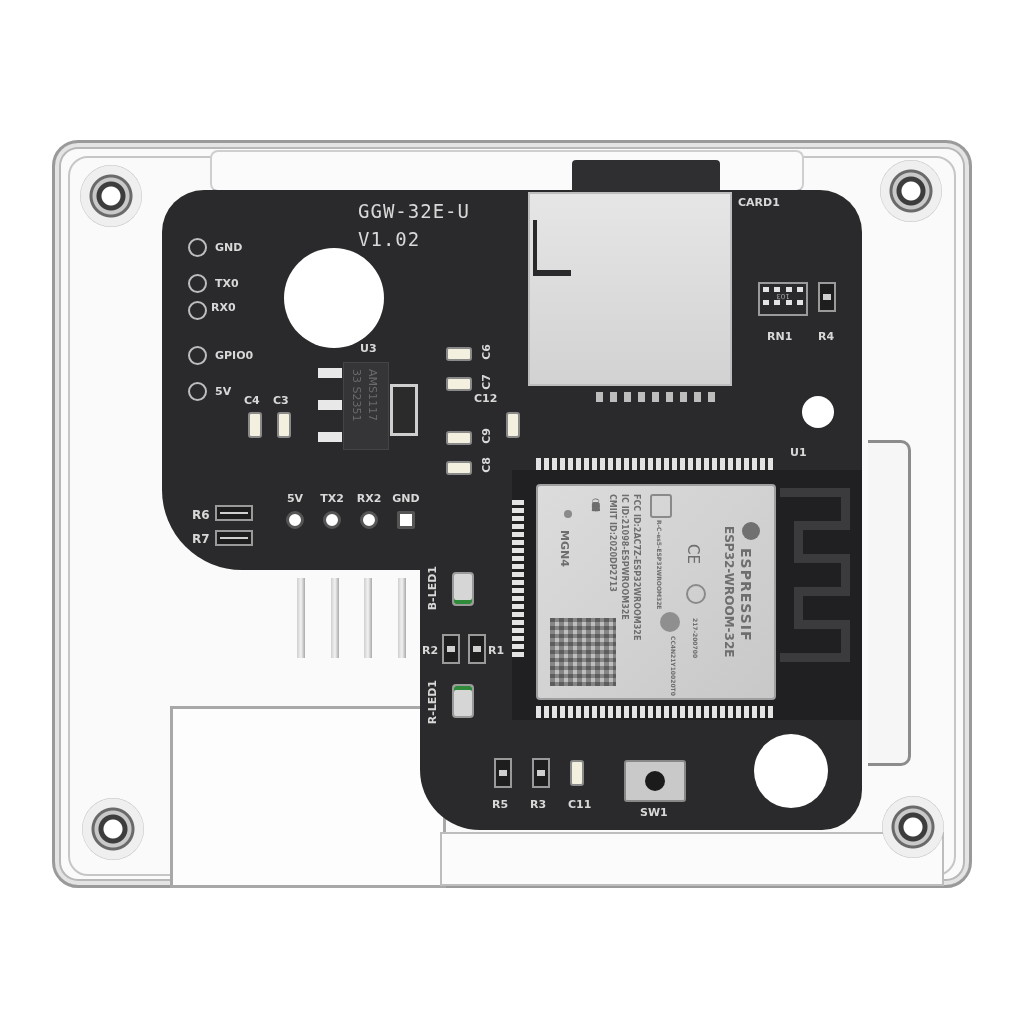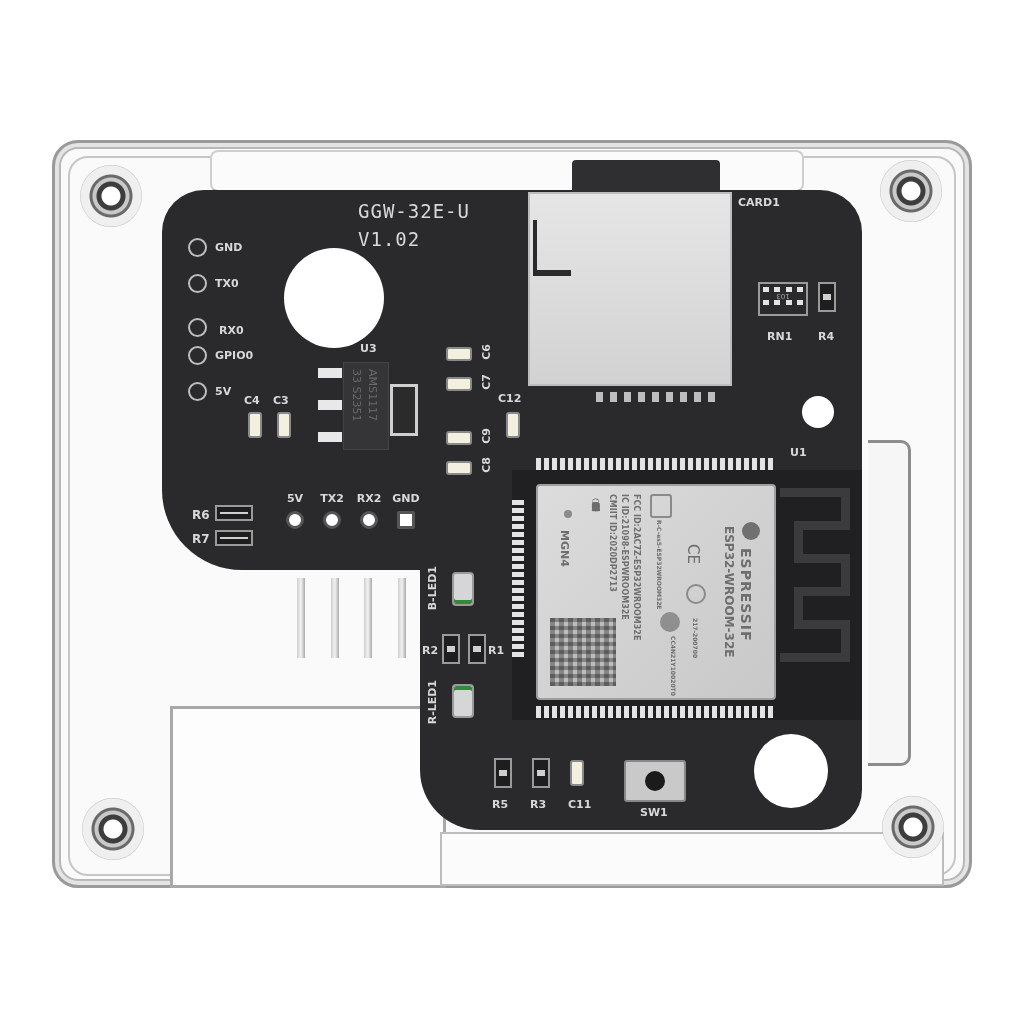--- a/index.html
+++ b/index.html
@@ -56,21 +56,21 @@
 
 <div class="abs" style="left:188px;top:229px;">
   <div style="display:flex;align-items:center;gap:8px;height:36px;">
     <div class="pad-ring"></div>
     <span class="silk-s">GND</span>
   </div>
   <div style="display:flex;align-items:center;gap:8px;height:36px;">
     <div class="pad-ring"></div>
     <span class="silk-s">TX0</span>
   </div>
-  <div style="display:flex;align-items:flex-end;gap:12px;height:36px;">
+  <div style="display:flex;align-items:flex-start;gap:4px;height:36px;">
     <div class="pad-ring"></div>
     <span class="silk-s">RX0</span>
   </div>
   <div style="display:flex;align-items:center;gap:8px;height:36px;">
     <div class="pad-ring"></div>
     <span class="silk-s">GPIO0</span>
   </div>
   <div style="display:flex;align-items:center;gap:8px;height:36px;">
     <div class="pad-ring"></div>
     <span class="silk-s">5V</span>
@@ -93,21 +93,21 @@
 <div class="abs smd" style="left:277px;top:412px;width:10px;height:22px;"></div>
 
 <div class="abs smd" style="left:446px;top:347px;width:22px;height:10px;"></div>
 <div class="abs silk-s" style="left:480px;top:344px;writing-mode:vertical-rl;transform:rotate(180deg);">C6</div>
 <div class="abs smd" style="left:446px;top:377px;width:22px;height:10px;"></div>
 <div class="abs silk-s" style="left:480px;top:374px;writing-mode:vertical-rl;transform:rotate(180deg);">C7</div>
 <div class="abs smd" style="left:446px;top:431px;width:22px;height:10px;"></div>
 <div class="abs silk-s" style="left:480px;top:428px;writing-mode:vertical-rl;transform:rotate(180deg);">C9</div>
 <div class="abs smd" style="left:446px;top:461px;width:22px;height:10px;"></div>
 <div class="abs silk-s" style="left:480px;top:457px;writing-mode:vertical-rl;transform:rotate(180deg);">C8</div>
-<div class="abs silk-s" style="left:498px;top:392px;">C12</div>
+<div class="abs silk-s" style="left:474px;top:392px;">C12</div>
 <div class="abs smd" style="left:506px;top:412px;width:10px;height:22px;"></div>
 
 <div class="abs silk-s" style="left:192px;top:508px;font-size:12px;">R6</div>
 <div class="abs res" style="left:215px;top:505px;width:34px;height:12px;"></div>
 <div class="abs silk-s" style="left:192px;top:532px;font-size:12px;">R7</div>
 <div class="abs res" style="left:215px;top:530px;width:34px;height:12px;"></div>
 
 <div class="abs" style="left:282px;top:492px;display:flex;gap:11px;">
   <div style="display:flex;flex-direction:column;align-items:center;width:26px;">
     <span class="silk-s">5V</span>

